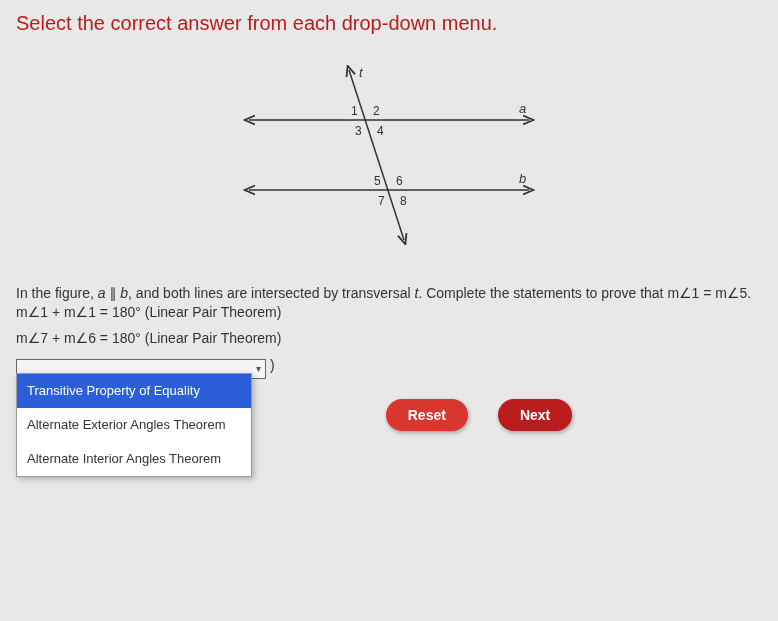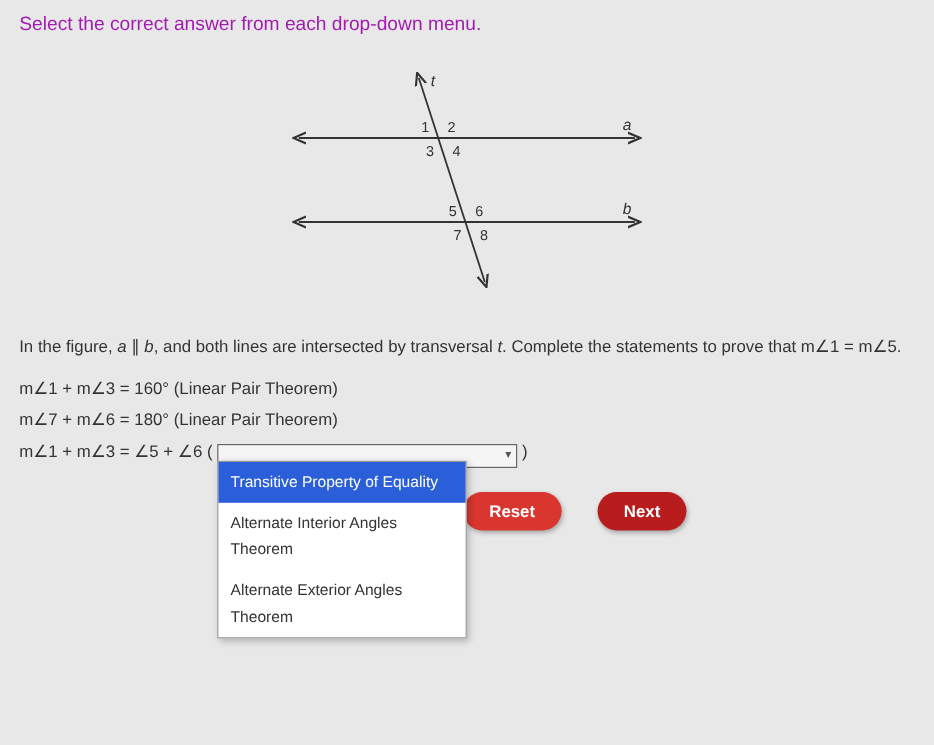--- a/index.html
+++ b/index.html
@@ -6,38 +6,37 @@
     body {
       font-family: Arial, sans-serif;
       background: #e8e8e8;
       width: 778px;
       height: 621px;
       padding: 12px 16px;
       color: #333;
       position: relative;
     }
     .instruction {
-      font-size: 16px;
-      color: #a21caf;
+      font-size: 20px;
+      color: #b91c1c;
       margin-bottom: 20px;
     }
     .diagram-container {
       width: 100%;
       display: flex;
       justify-content: center;
       margin: 30px 0 40px 0;
     }
     .diagram {
       width: 320px;
       height: 180px;
     }
     .question-text {
       font-size: 14px;
       color: #333;
-      margin-bottom: 16px;
     }
     .italic { font-style: italic; }
     .proof-steps {
       font-size: 14px;
       color: #333;
       line-height: 1.7;
     }
     .proof-steps > div {
       margin-bottom: 2px;
     }
@@ -70,21 +69,21 @@
       border: 1px solid #666;
       background: #f5f5f5;
       width: 60px;
       height: 18px;
       vertical-align: middle;
     }
     .dropdown-panel {
       position: absolute;
       border: 1px solid #999;
       background: #fff;
-      width: 208px;
+      width: 236px;
       top: 20px;
       left: 0;
       box-shadow: 2px 2px 6px rgba(0,0,0,0.25);
       z-index: 50;
     }
     .dropdown-option {
       padding: 6px 10px;
       font-size: 13px;
       color: #333;
       cursor: pointer;
@@ -150,34 +149,33 @@
     <text x="149" y="140" font-size="12" fill="#333">7</text>
     <text x="171" y="140" font-size="12" fill="#333">8</text>
   </svg>
 </div>
 
 <div class="question-text">
   <span>In the figure, </span><span class="italic">a</span><span> ∥ </span><span class="italic">b</span><span>, and both lines are intersected by transversal </span><span class="italic">t</span><span>. Complete the statements to prove that m∠1 = m∠5.</span>
 </div>
 
 <div class="proof-steps">
-  <div>m∠1 + m∠3 = 160° (Linear Pair Theorem)</div>
+  <div>m∠1 + m∠1 = 180° (Linear Pair Theorem)</div>
   <div>m∠7 + m∠6 = 180° (Linear Pair Theorem)</div>
 
   <div class="step-flex">
-    <span>m∠1 + m∠3 = ∠5 + ∠6 (</span>
     <span class="dropdown-wrap">
       <span class="dropdown-select">
         <span></span>
         <span class="dropdown-caret">▾</span>
       </span>
       <div class="dropdown-panel">
         <div class="dropdown-option highlighted">Transitive Property of Equality</div>
+        <div class="dropdown-option">Alternate Exterior Angles Theorem</div>
         <div class="dropdown-option">Alternate Interior Angles Theorem</div>
-        <div class="dropdown-option">Alternate Exterior Angles Theorem</div>
       </div>
     </span>
     <span>)</span>
   </div>
 
 
 </div>
 
 <div class="button-row">
   <button class="btn btn-reset">Reset</button>

